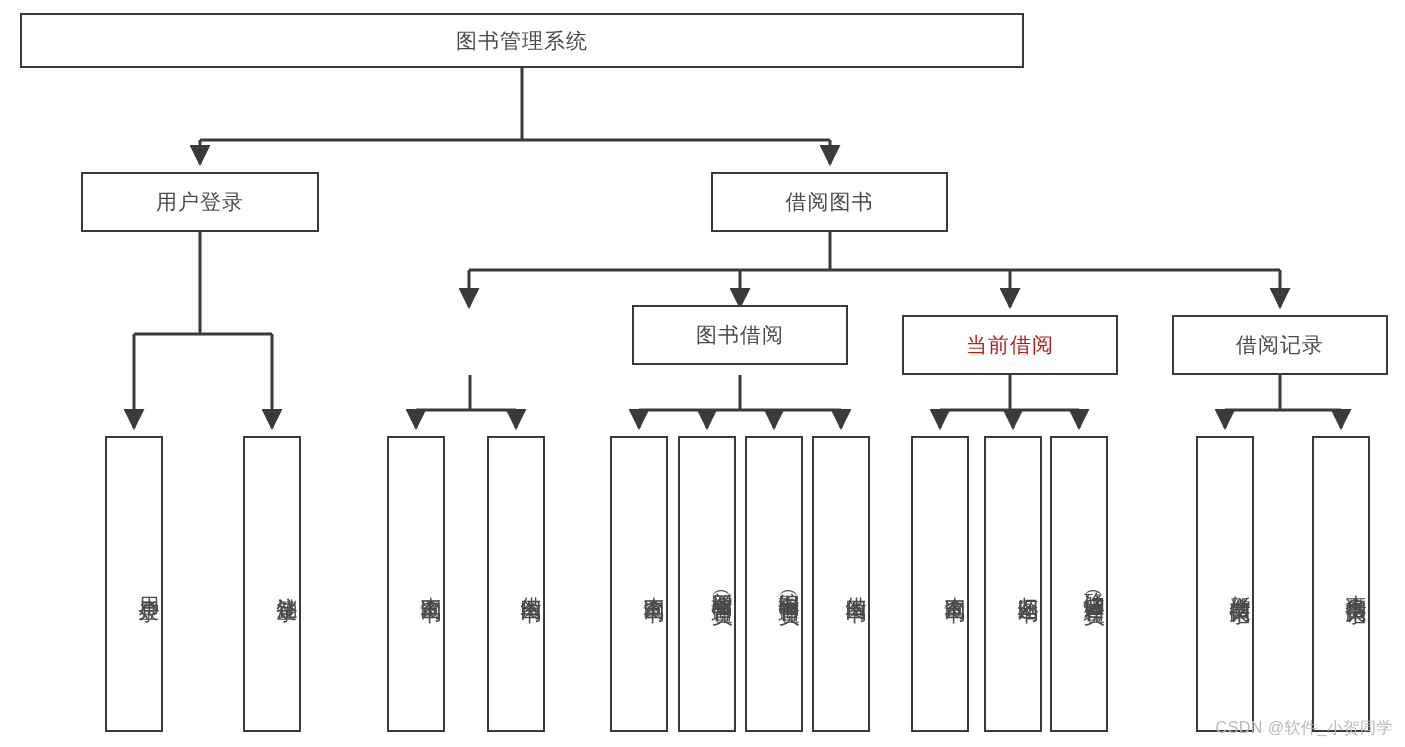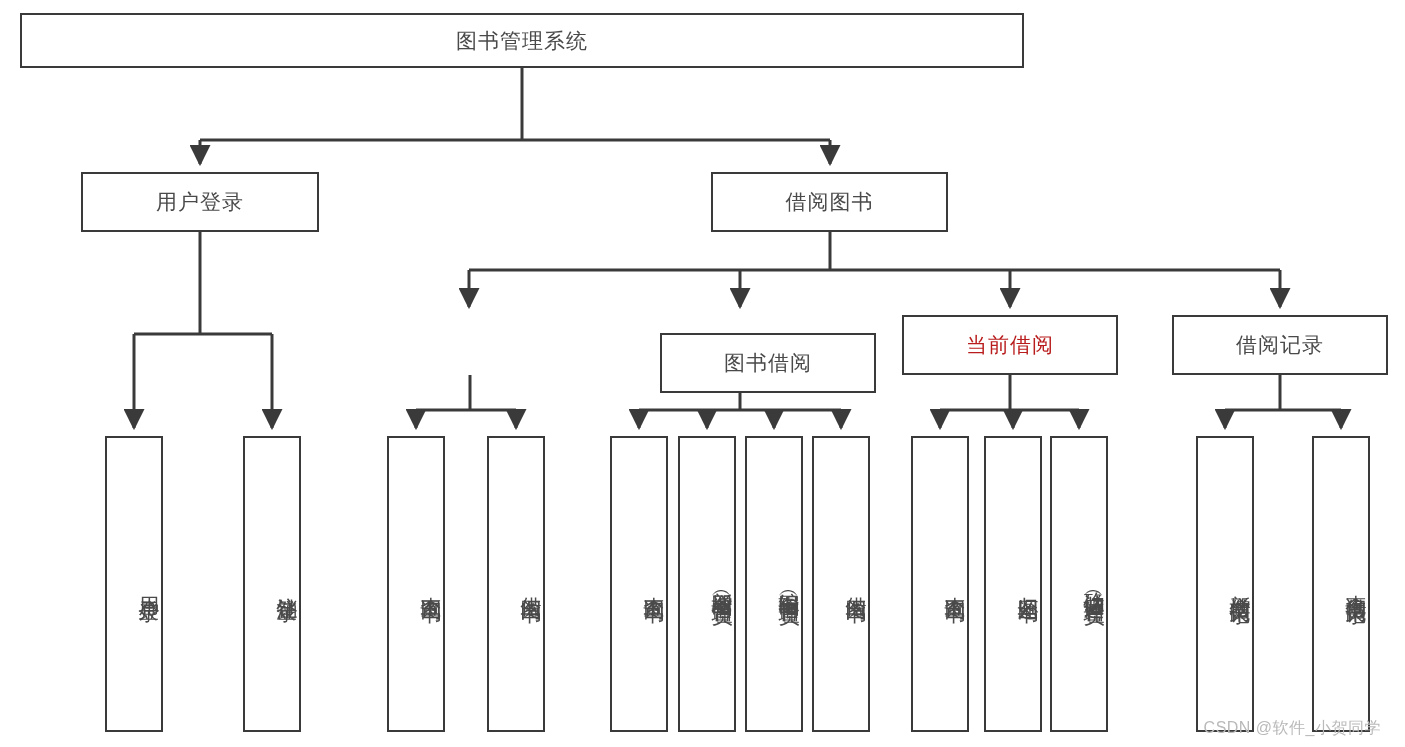--- a/index.html
+++ b/index.html
@@ -56,21 +56,21 @@
   .node.v .label {
     writing-mode: vertical-rl;
     text-orientation: upright;
     display: block;
   }
   .node .label {
     display: block;
   }
   #watermark {
     position: absolute;
-    right: 24px;
+    right: 12px;
     bottom: 8px;
     font-size: 16px;
     color: #b9b9b9;
     letter-spacing: 0.5px;
     z-index: 3;
     white-space: nowrap;
   }
 </style>
 </head>
 <body>
@@ -131,21 +131,21 @@
     <span class="label">图书管理系统</span>
   </div>
 
   <div class="node h" style="left: 81px; top: 172px; width: 238px; height: 60px; border-color: rgb(58, 58, 58); color: rgb(74, 74, 74);">
     <span class="label">用户登录</span>
   </div>
   <div class="node h" style="left: 711px; top: 172px; width: 237px; height: 60px; border-color: rgb(58, 58, 58); color: rgb(74, 74, 74);">
     <span class="label">借阅图书</span>
   </div>
 
-  <div class="node h" style="left: 632px; top: 333px; width: 216px; height: 60px; border-color: rgb(58, 58, 58); color: rgb(74, 74, 74); margin-left: 28px;">
+  <div class="node h" style="left: 632px; top: 305px; width: 216px; height: 60px; border-color: rgb(58, 58, 58); color: rgb(74, 74, 74);">
     <span class="label">图书借阅</span>
   </div>
   <div class="node h" style="left: 902px; top: 315px; width: 216px; height: 60px; border-color: rgb(58, 58, 58); color: #b91c1c;">
     <span class="label">当前借阅</span>
   </div>
   <div class="node h" style="left: 1172px; top: 315px; width: 216px; height: 60px; border-color: rgb(58, 58, 58); color: rgb(74, 74, 74); justify-content: center;">
     <span class="label">借阅记录</span>
   </div>
 
   <div class="node v" style="left: 105px; top: 436px; width: 58px; height: 296px; border-color: rgb(58, 58, 58); color: rgb(74, 74, 74);">

